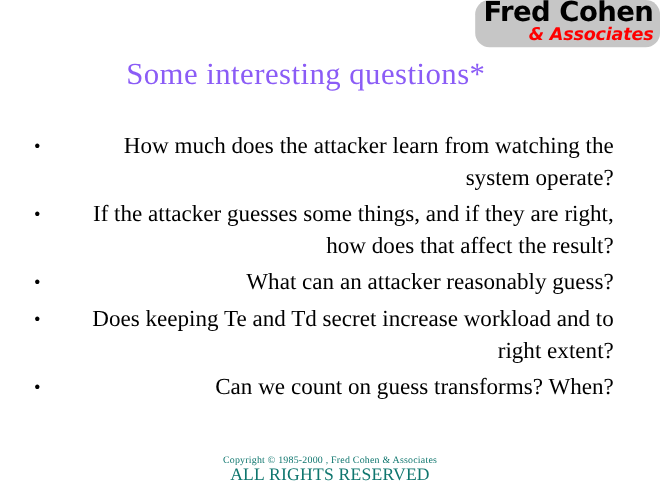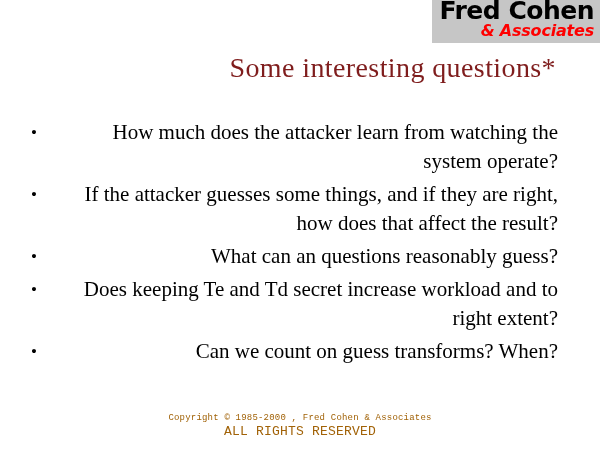--- a/index.html
+++ b/index.html
@@ -22,20 +22,21 @@
   
   #logo {
     position: absolute;
     left: 432px;
     top: 0;
     width: 168px;
     height: 43px;
     background: #c6c6c6;
     box-sizing: border-box;
     padding: 0 6px 0 0;
+    border-radius: 13px;
   }
   #logo-line1 {
     position: absolute;
     right: 6px;
     top: -2px;
     font-family: "DejaVu Sans", "Liberation Sans", sans-serif;
     font-weight: 700;
     font-size: 25px;
     letter-spacing: -0.5px;
     color: #000000;
@@ -55,24 +56,24 @@
     white-space: nowrap;
     line-height: 18px;
   }
 
   
   #title {
     position: absolute;
     left: 0;
     top: 52px;
     width: 556px;
-    text-align: right;
+    text-align: center;
     font-family: "Liberation Serif", "DejaVu Serif", serif;
     font-size: 28px;
-    color: #7f1d1d;
+    color: #8b5cf6;
     letter-spacing: 0.4px;
     white-space: nowrap;
   }
 
   
   #bullets {
     position: absolute;
     left: 28px;
     top: 118px;
     width: 530px;
@@ -102,30 +103,30 @@
     text-align: right;
   }
 
   
   #footer {
     position: absolute;
     left: 0;
     top: 412px;
     width: 600px;
     text-align: center;
-    font-family: Liberation Mono, monospace;
-    color: #a16207;
+    font-family: Liberation Serif, serif;
+    color: #0f766e;
   }
   #footer .copyright-line {
     font-size: 9px;
     line-height: 13px;
     letter-spacing: 0.2px;
   }
   #footer .rights-line {
-    font-size: 13px;
+    font-size: 16px;
     line-height: 14px;
     letter-spacing: 0.2px;
   }
 </style>
 </head>
 <body>
 
 <div id="slide">
 
   <div id="logo">
@@ -139,21 +140,21 @@
     <li>
       <span class="bullet-dot">•</span>
       <span class="bullet-text">How much does the attacker learn from watching the system operate?</span>
     </li>
     <li>
       <span class="bullet-dot">•</span>
       <span class="bullet-text">If the attacker guesses some things, and if they are right, how does that affect the result?</span>
     </li>
     <li>
       <span class="bullet-dot">•</span>
-      <span class="bullet-text">What can an questions reasonably guess?</span>
+      <span class="bullet-text">What can an attacker reasonably guess?</span>
     </li>
     <li>
       <span class="bullet-dot">•</span>
       <span class="bullet-text">Does keeping Te and Td secret increase workload and to right extent?</span>
     </li>
     <li>
       <span class="bullet-dot">•</span>
       <span class="bullet-text">Can we count on guess transforms? When?</span>
     </li>
   </ul>

